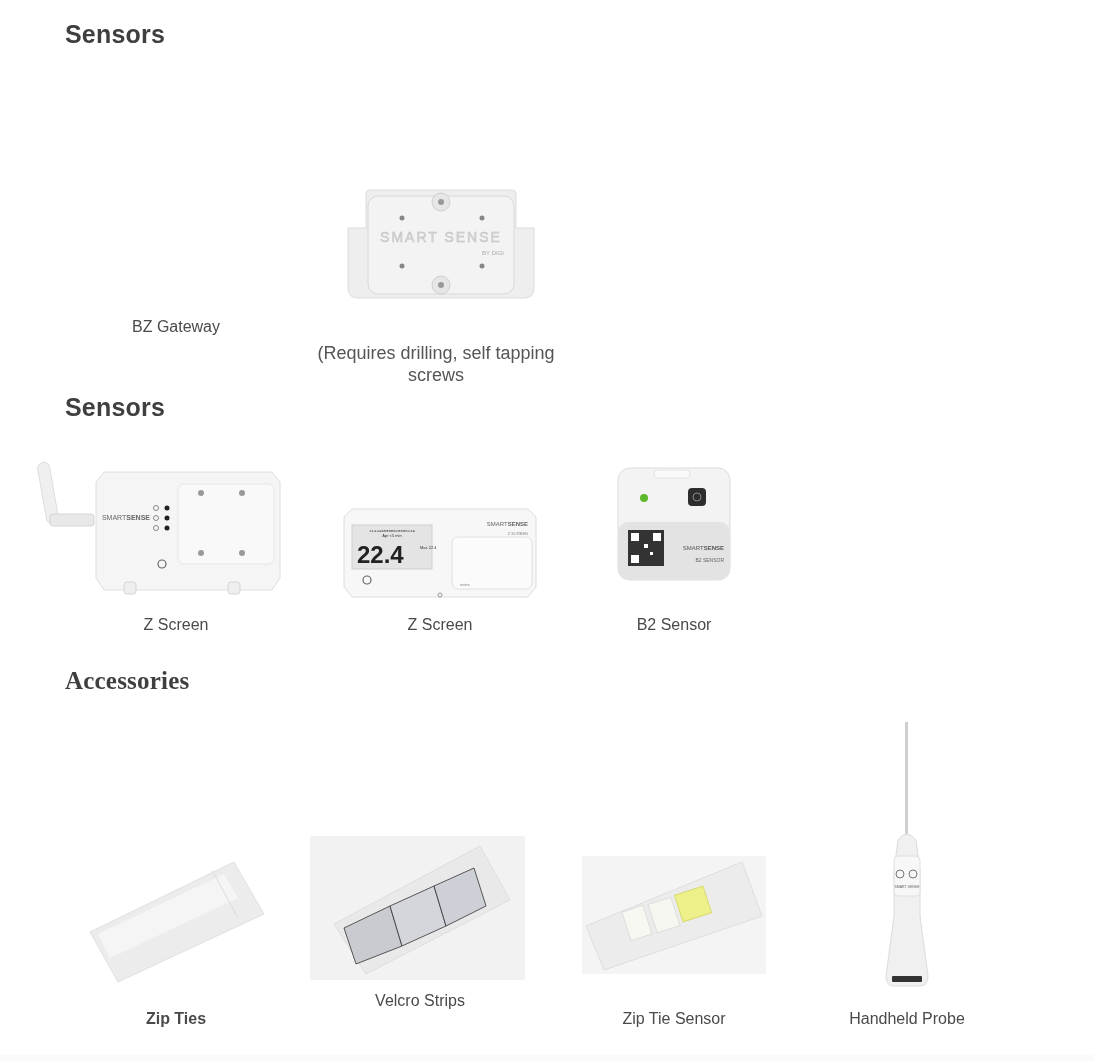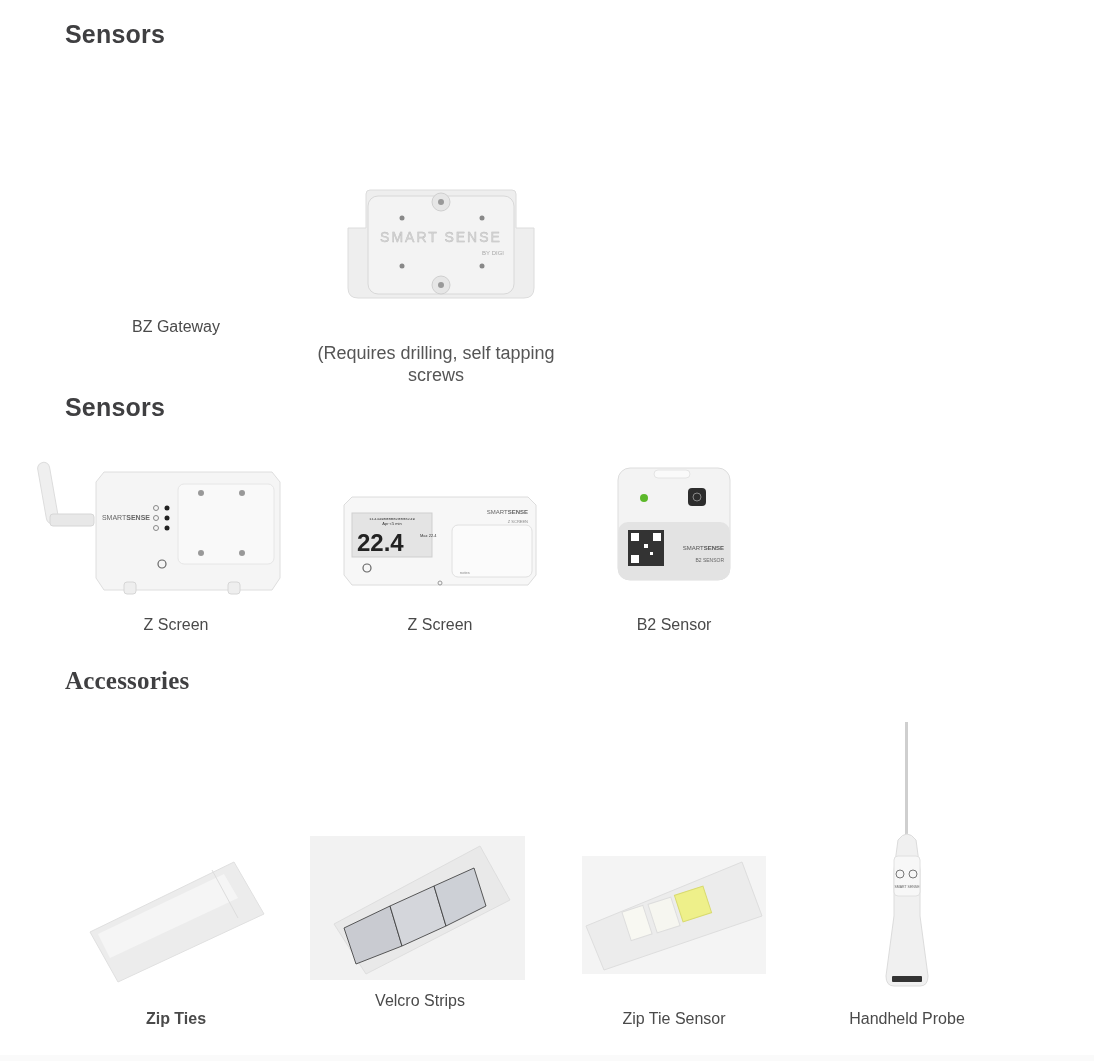--- a/index.html
+++ b/index.html
@@ -65,21 +65,21 @@
         <circle cx="206" cy="93" r="3" fill="#999"></circle>
       <circle cx="126" cy="104" r="4" fill="none" stroke="#666" stroke-width="1.2"></circle>
       <rect x="88" y="122" width="12" height="12" rx="3" fill="#eee" stroke="#d6d6d6"></rect>
       <rect x="192" y="122" width="12" height="12" rx="3" fill="#eee" stroke="#d6d6d6"></rect>
     </svg>
   </div>
   <div class="label" style="top:156px; width:280px;">Z Screen</div>
 </div>
 
 <div class="card" style="left:340px; top:490px; width:200px; height:150px;">
-  <div class="img" style="left:2px; top:5px;">
+  <div class="img" style="left:2px; top:17px;">
     <svg width="196" height="92" viewBox="0 0 196 92">
       <path d="M2 10 L10 2 H186 L194 10 V80 L186 90 H10 L2 80 Z" fill="#f7f7f7" stroke="#dcdcdc"></path>
       <rect x="10" y="18" width="80" height="44" fill="#e4e4e4" stroke="#cfcfcf"></rect>
       <text x="50" y="25" font-size="4" text-anchor="middle" fill="#333" font-family="Liberation Mono, monospace">1144490000020038249</text>
       <text x="50" y="30" font-size="4" text-anchor="middle" fill="#333" font-family="Liberation Sans, sans-serif">Apr &lt;5 min</text>
       <text x="15" y="56" font-size="24" font-weight="bold" fill="#222" font-family="Liberation Sans, sans-serif">22.4</text>
       <text x="78" y="42" font-size="4" fill="#333" font-family="Liberation Sans, sans-serif">Max 22.4</text>
       <rect x="110" y="30" width="80" height="52" rx="6" fill="#fbfbfb" stroke="#e0e0e0"></rect>
       <text x="186" y="19" font-size="6" text-anchor="end" fill="#666" font-family="Liberation Sans, sans-serif">SMART<tspan font-weight="bold">SENSE</tspan></text>
       <text x="186" y="28" font-size="4" text-anchor="end" fill="#888" font-family="Liberation Sans, sans-serif">Z SCREEN</text>

